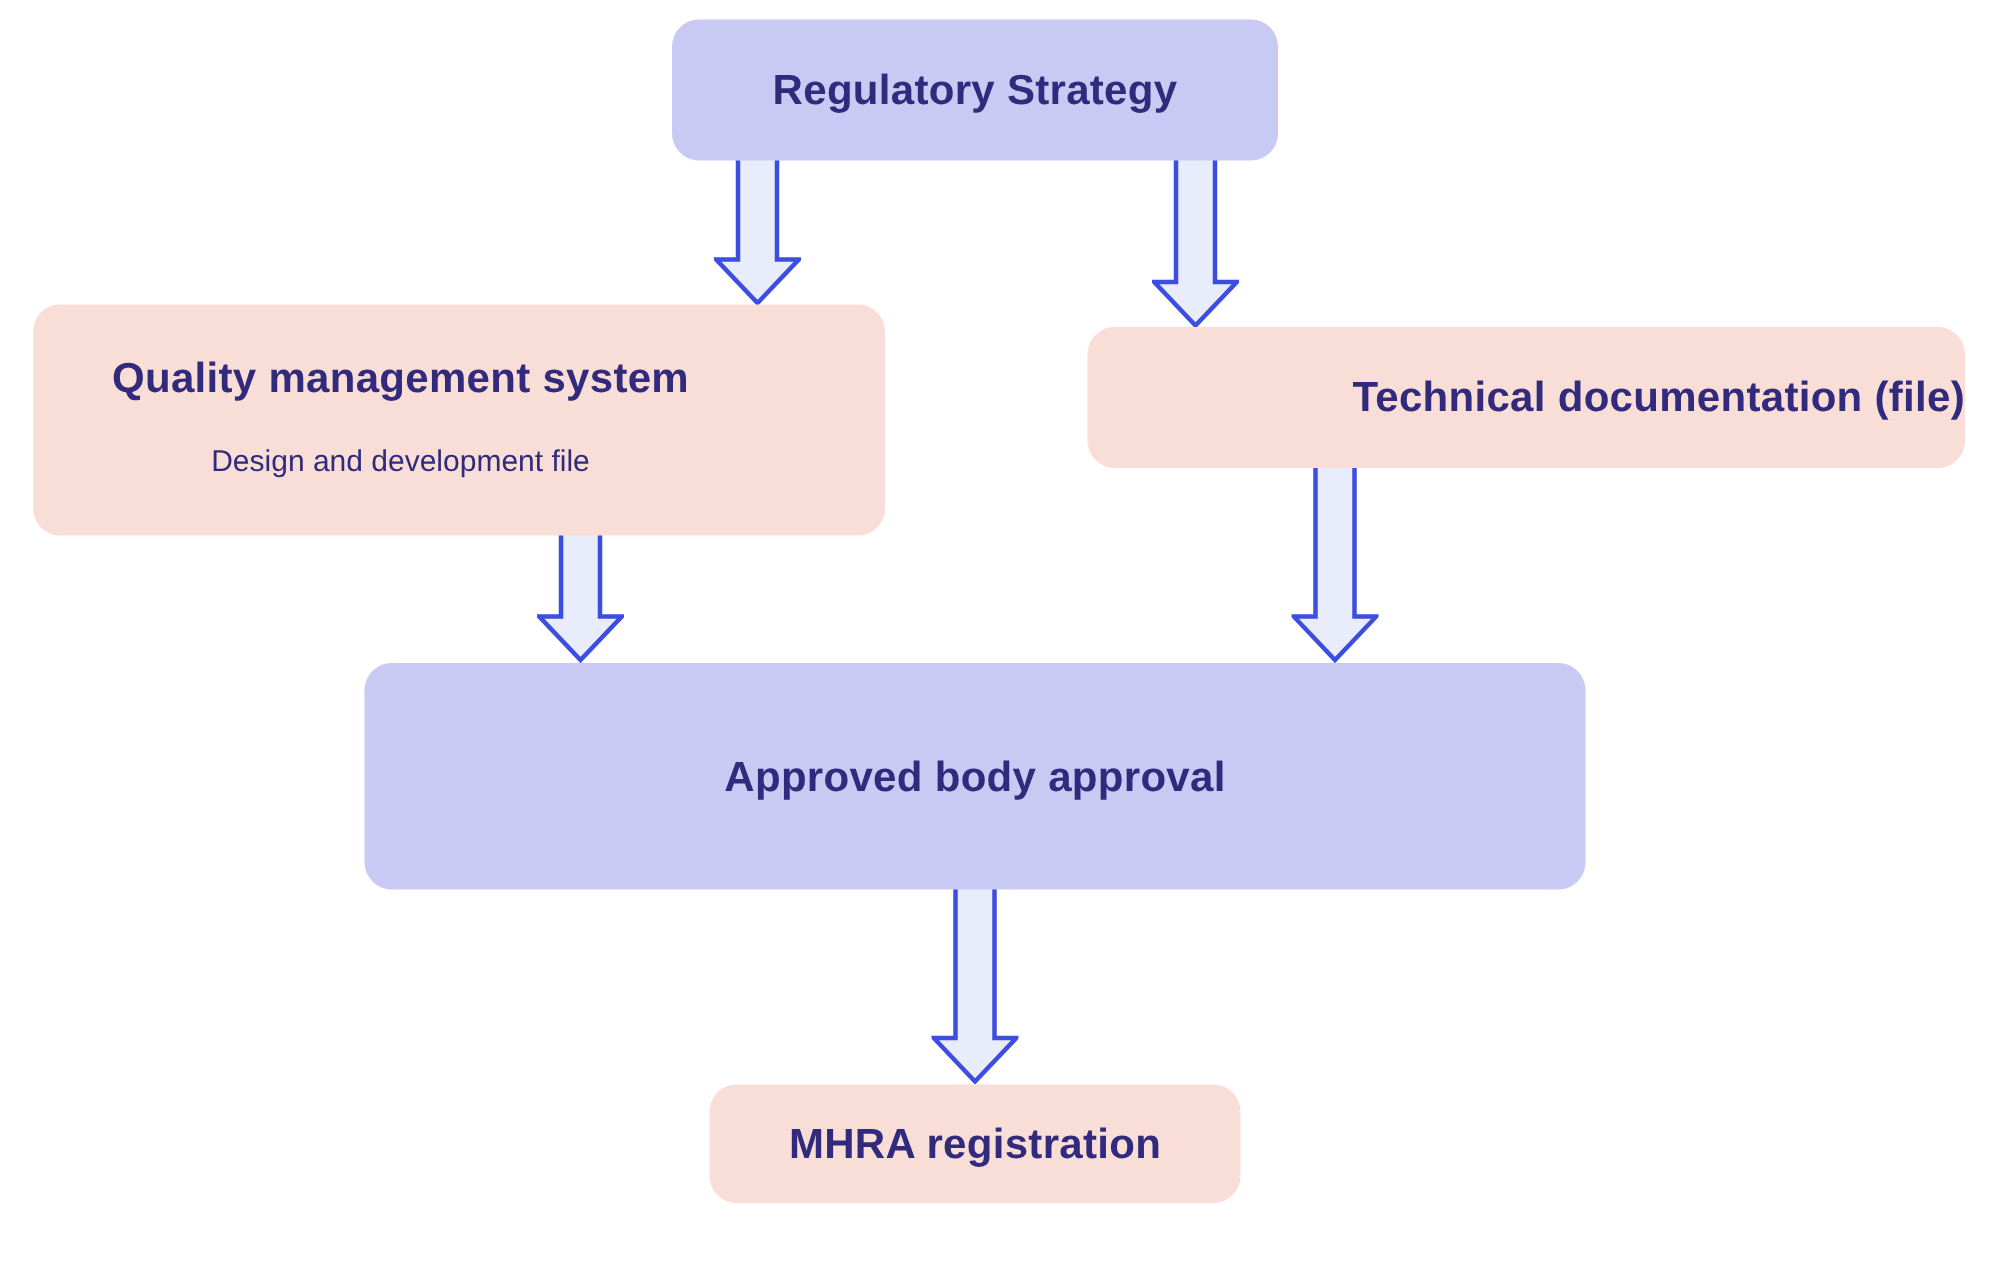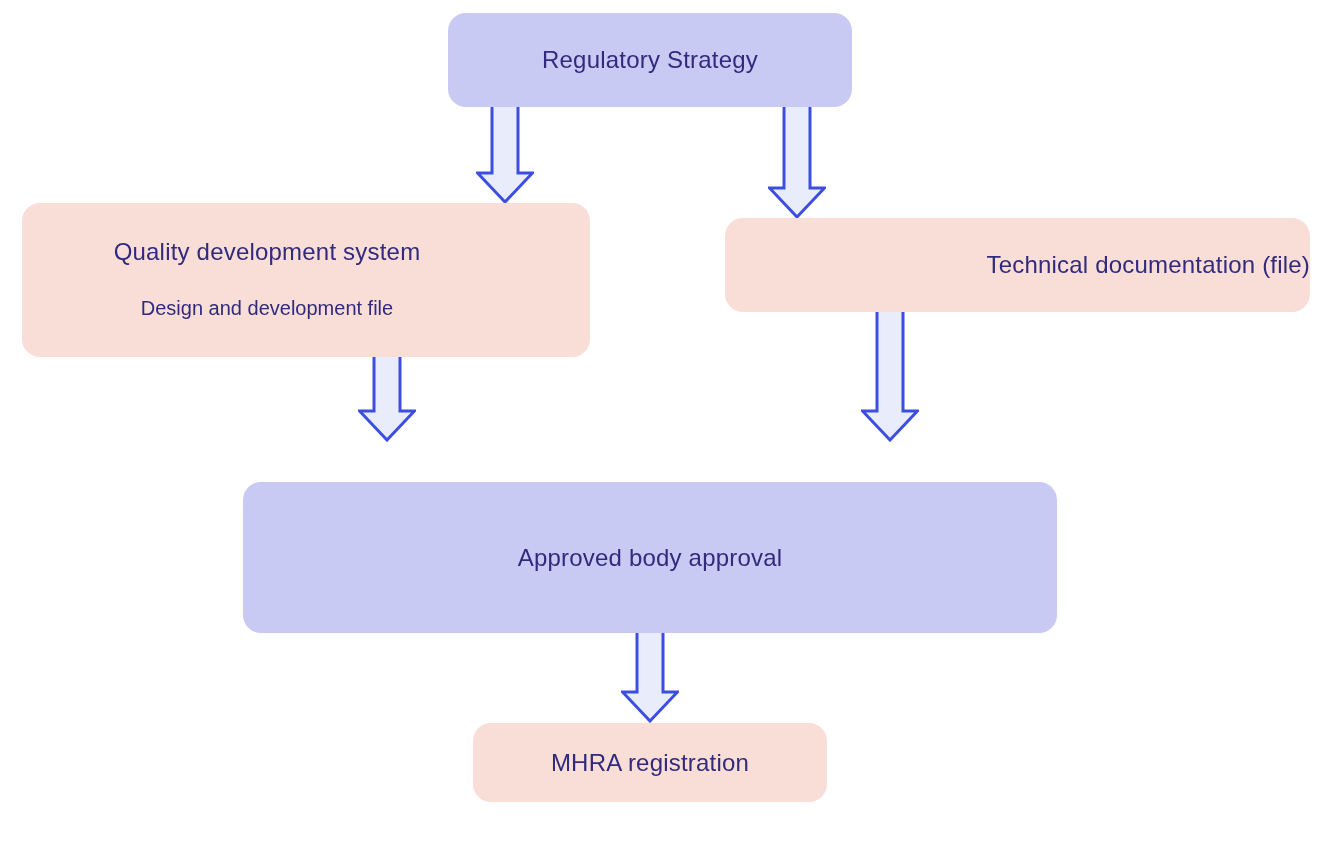--- a/index.html
+++ b/index.html
@@ -23,41 +23,41 @@
     align-items: center;
     justify-content: center;
     text-align: center;
     color: #312a7d;
     z-index: 2;
     box-sizing: border-box;
   }
   .node.lavender { background: #c8caf4; }
   .node.pink { background: #f8ded7; }
   .node .label {
-    font-size: 24px;
-    font-weight: 400;
+    font-size: 28px;
+    font-weight: 700;
     line-height: 56px;
     letter-spacing: 0.2px;
     white-space: nowrap;
   }
   .node .sublabel {
     font-size: 20px;
     font-weight: 400;
     line-height: 56px;
     white-space: nowrap;
   }
   .arrow {
     position: absolute;
     z-index: 1;
   }
   
   #node-regulatory   { left: 448px; top: 13px;  width: 404px; height: 94px; }
   #node-qms          { left: 22px;  top: 203px; width: 568px; height: 154px; padding-right: 78px; }
   #node-techdoc      { left: 725px; top: 218px; width: 585px; height: 94px; align-items: flex-end; }
-  #node-approval     { left: 243px; top: 442px; width: 814px; height: 151px; margin-top: 40px; }
+  #node-approval     { left: 243px; top: 442px; width: 814px; height: 151px; }
   #node-mhra         { left: 473px; top: 723px; width: 354px; height: 79px; }
   
   #arrow-1 { left: 476px; top: 103px; }
   #arrow-2 { left: 768px; top: 103px; }
   #arrow-3 { left: 358px; top: 354px; }
   #arrow-4 { left: 861px; top: 309px; }
   #arrow-5 { left: 621px; top: 590px; }
   .arrow polygon {
     fill: #e9ecfb;
     stroke: #3c4ee0;
@@ -84,21 +84,21 @@
   </svg>
   <svg id="arrow-5" class="arrow" width="58" height="133" viewBox="0 0 58 133">
     <polygon points="16,-2 42,-2 42,102 56.5,102 29,131 1.5,102 16,102"></polygon>
   </svg>
 
   <div id="node-regulatory" class="node lavender">
     <div class="label">Regulatory Strategy</div>
   </div>
 
   <div id="node-qms" class="node pink">
-    <div class="label">Quality development system</div>
+    <div class="label">Quality management system</div>
     <div class="sublabel">Design and development file</div>
   </div>
 
   <div id="node-techdoc" class="node pink">
     <div class="label">Technical documentation (file)</div>
   </div>
 
   <div id="node-approval" class="node lavender">
     <div class="label">Approved body approval</div>
   </div>

